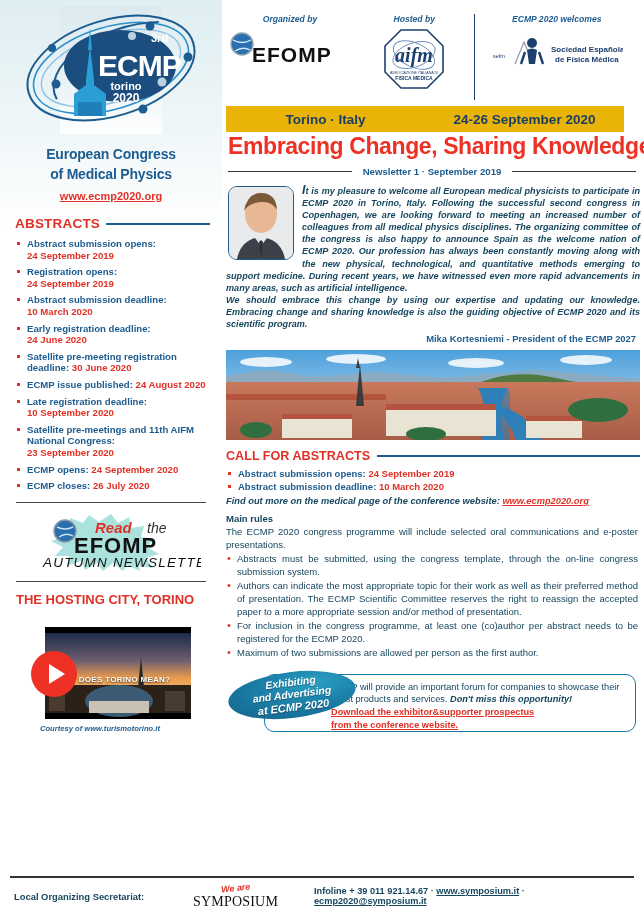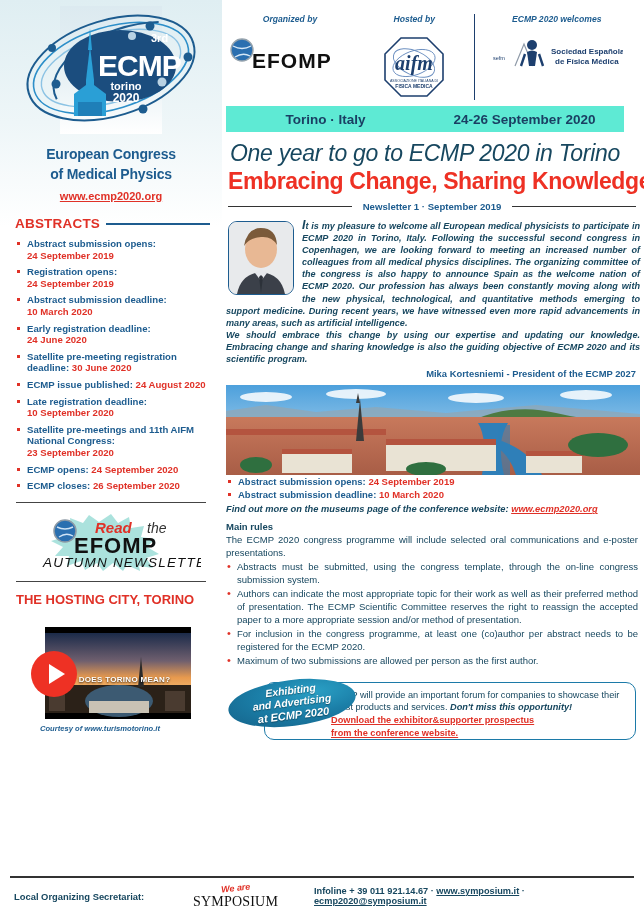--- a/index.html
+++ b/index.html
@@ -85,25 +85,25 @@
     margin: 5px 0 0 28px;
   }
 
   
   .main { position: absolute; left: 222px; top: 0; width: 422px; height: 874px; }
 
   .org-row { display:flex; height: 100px; padding: 14px 6px 0 4px; }
   .org-cell { flex: 1; text-align:center; position: relative; }
   .org-cell.welcomes { flex: 1.35; border-left: 1.6px solid #1d3f6e; }
   .org-label {
-    color:#1d5c8f; font-weight:700; font-style:italic; font-size:8.6px; margin-bottom: 12px;
+    color:#1d5c8f; font-weight:700; font-style:italic; font-size:8.6px; margin-bottom: 4px;
   }
 
   .datebar {
-    height: 26px; background: #5eead4; margin: 6px 20px 0 4px;
+    height: 26px; background: #eab308; margin: 6px 20px 0 4px;
     display:flex; align-items:center; color:#1a3f63; font-weight:700; font-size:13.5px;
   }
   .datebar .city { width: 50%; text-align:center; }
   .datebar .dates { width: 50%; text-align:center; }
 
   .headline1 {
     color:#17475f; font-style: italic; font-weight: 400; font-size: 23px;
     letter-spacing:-0.3px; margin: 8px 0 0 8px; white-space: nowrap;
   }
   .headline2 {
@@ -270,21 +270,21 @@
     <ul class="deadlines">
       <li><span>Abstract submission opens:</span><br><span class="date">24 September 2019</span></li>
       <li><span>Registration opens:</span><br><span class="date">24 September 2019</span></li>
       <li><span>Abstract submission deadline:</span><br><span class="date">10 March 2020</span></li>
       <li><span>Early registration deadline:</span><br><span class="date">24 June 2020</span></li>
       <li><span>Satellite pre-meeting registration deadline:</span> <span class="date">30 June 2020</span></li>
       <li><span>ECMP issue published:</span> <span class="date">24 August 2020</span></li>
       <li><span>Late registration deadline:</span><br><span class="date">10 September 2020</span></li>
       <li><span>Satellite pre-meetings and 11th AIFM National Congress:</span><br><span class="date">23 September 2020</span></li>
       <li><span>ECMP opens:</span> <span class="date">24 September 2020</span></li>
-      <li><span>ECMP closes:</span> <span class="date">26 September 2020</span></li>
+      <li><span>ECMP closes:</span> <span class="date">26 July 2020</span></li>
     </ul>
 
     <div class="hr-thin"></div>
 
     <div class="efomp-badge">
       <svg width="180" height="58" viewBox="0 0 180 58">
         <polygon points="90,1 97,10 108,4 110,15 123,13 120,24 134,26 126,34 138,41 125,45 132,55 118,53 119,58 106,52 102,58 92,50 82,58 76,50 64,57 60,48 46,53 48,43 34,43 42,34 30,28 43,24 36,14 50,15 49,5 62,10 68,2 78,9" fill="#8fd8d2" opacity="0.75"></polygon>
         <g font-family="Liberation Sans, sans-serif">
           <circle cx="44" cy="18" r="11" fill="#2a6fb0"></circle>
           <circle cx="44" cy="18" r="11" fill="none" stroke="#8e9aa5" stroke-width="1.5"></circle>
@@ -365,21 +365,20 @@
           <text x="64" y="28" font-family="Liberation Sans, sans-serif" font-size="8" font-weight="bold" fill="#1d3f6e">de Física Médica</text>
         </svg>
       </div>
     </div>
 
     <div class="datebar">
       <div class="city">Torino · Italy</div>
       <div class="dates">24-26 September 2020</div>
     </div>
 
-    <div class="headline1">One year to go to ECMP 2020 in Torino</div>
     <div class="headline2">Embracing Change, Sharing Knowledge</div>
 
     <div class="nl-line">
       <span class="rule"></span>
       <span class="txt">Newsletter 1 · September 2019</span>
       <span class="rule"></span>
     </div>
 
     <div class="letter">
       <div class="portrait">
@@ -438,28 +437,32 @@
         <path d="M132,8 l2,10 l-4,0 z" fill="#3b3b3b"></path>
         <g fill="#2f6f3f">
           <ellipse cx="30" cy="80" rx="16" ry="8"></ellipse>
             <ellipse cx="200" cy="84" rx="20" ry="7"></ellipse>
           <ellipse cx="372" cy="60" rx="30" ry="12"></ellipse>
         </g>
         <rect x="272" y="40" width="12" height="50" fill="#2f7fb8" opacity=".6"></rect>
       </svg>
     </div>
 
+    <div class="cfa-head">
+      <span>CALL FOR ABSTRACTS</span>
+      <span class="rule"></span>
+    </div>
 
     <ul class="cfa-dates">
       <li><span>Abstract submission opens:</span> <span class="date">24 September 2019</span></li>
       <li><span>Abstract submission deadline:</span> <span class="date">10 March 2020</span></li>
     </ul>
 
     <div class="findout">
-      <span>Find out more on the museums page of the conference website:</span>
+      <span>Find out more on the medical page of the conference website:</span>
       <a href="#">www.ecmp2020.org</a>
     </div>
 
     <div class="mainrules">Main rules</div>
     <div class="rules-intro">The ECMP 2020 congress programme will include selected oral communications and e-poster presentations.</div>
 
     <ul class="rules">
       <li>Abstracts must be submitted, using the congress template, through the on-line congress submission system.</li>
       <li>Authors can indicate the most appropriate topic for their work as well as their preferred method of presentation. The ECMP Scientific Committee reserves the right to reassign the accepted paper to a more appropriate session and/or method of presentation.</li>
       <li>For inclusion in the congress programme, at least one (co)author per abstract needs to be registered for the ECMP 2020.</li>

